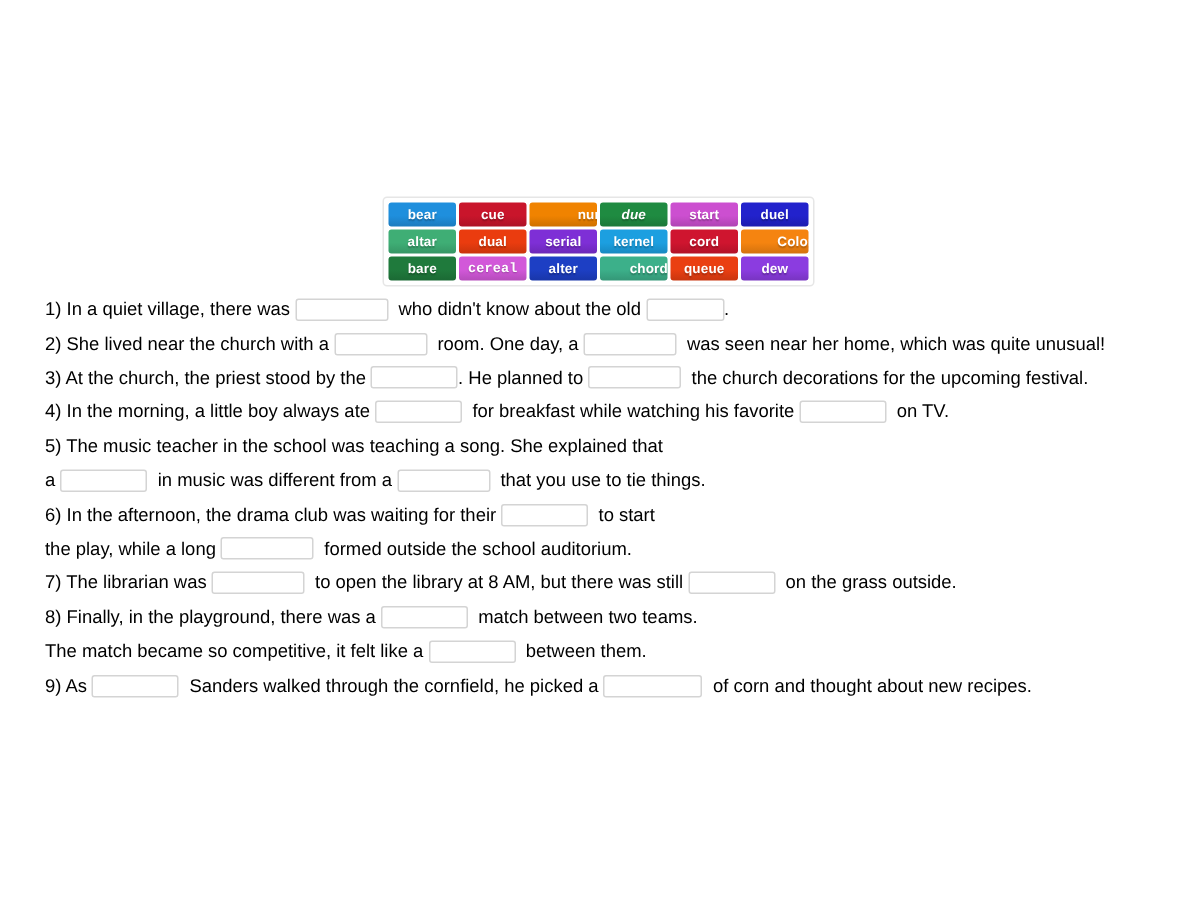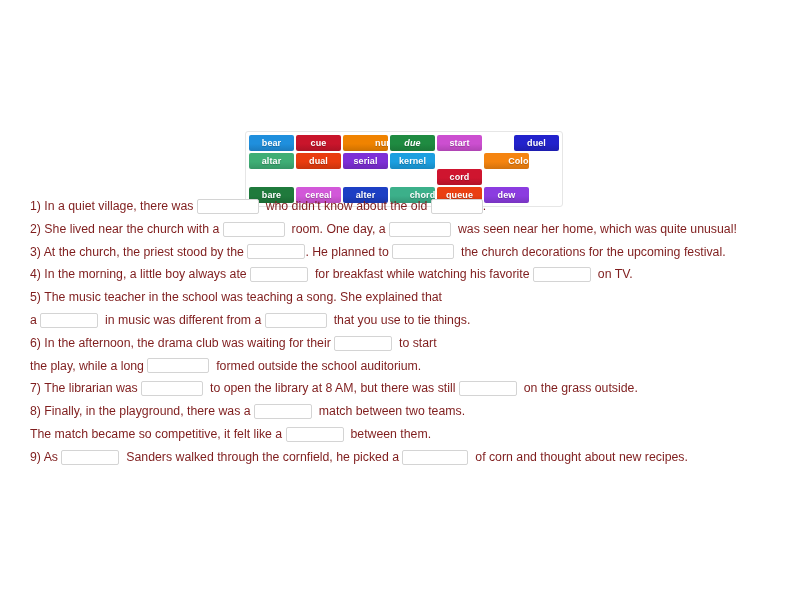--- a/index.html
+++ b/index.html
@@ -13,21 +13,21 @@
     background: #ffffff;
     font-family: "Liberation Sans", sans-serif;
     color: #404040;
     overflow: hidden;
     position: relative;
   }
 
   
   #word-bank {
     position: absolute;
-    left: 245px;
+    left: 255px;
     top: 131px;
     padding: 3px;
     background: #ffffff;
     border: 1px solid #e6e6e6;
     border-radius: 3px;
     display: flex;
     flex-direction: column;
     gap: 2px;
   }
   .bank-row {
@@ -53,21 +53,21 @@
   }
 
   
   #sentences {
     position: absolute;
     left: 30px;
     top: 195px;
     width: 745px;
     font-size: 12.3px;
     line-height: 22.8px;
-    color: #7f1d1d;
+    color: #000000;
   }
   .line {
     white-space: nowrap;
     height: 22.8px;
     display: flex;
     align-items: center;
   }
   .line .txt {
     white-space: pre;
   }
@@ -89,33 +89,33 @@
 </head>
 <body>
 
 <div id="word-bank">
     <div class="bank-row">
       <div class="bank-tile" style="background: linear-gradient(rgb(31, 143, 221) 0%, rgb(31, 143, 221) 55%, rgb(27, 123, 190) 100%);">bear</div>
       <div class="bank-tile" style="background: linear-gradient(rgb(201, 21, 43) 0%, rgb(201, 21, 43) 55%, rgb(173, 18, 37) 100%);">cue</div>
       <div class="bank-tile" style="background: linear-gradient(rgb(240, 131, 0) 0%, rgb(240, 131, 0) 55%, rgb(206, 113, 0) 100%); padding-left: 36px;">nun</div>
       <div class="bank-tile" style="background: linear-gradient(rgb(31, 139, 65) 0%, rgb(31, 139, 65) 55%, rgb(27, 120, 56) 100%); font-style: italic;">due</div>
       <div class="bank-tile" style="background: linear-gradient(rgb(204, 79, 208) 0%, rgb(204, 79, 208) 55%, rgb(175, 68, 179) 100%);">start</div>
-      <div class="bank-tile" style="background: linear-gradient(rgb(34, 34, 204) 0%, rgb(34, 34, 204) 55%, rgb(29, 29, 175) 100%); margin-left: 30px;">duel</div>
+      <div class="bank-tile" style="background: linear-gradient(rgb(34, 34, 204) 0%, rgb(34, 34, 204) 55%, rgb(29, 29, 175) 100%);">duel</div>
     </div>
     <div class="bank-row">
       <div class="bank-tile" style="background: linear-gradient(rgb(63, 174, 117) 0%, rgb(63, 174, 117) 55%, rgb(54, 150, 101) 100%);">altar</div>
       <div class="bank-tile" style="background: linear-gradient(rgb(234, 60, 15) 0%, rgb(234, 60, 15) 55%, rgb(201, 52, 13) 100%);">dual</div>
       <div class="bank-tile" style="background: linear-gradient(rgb(126, 47, 214) 0%, rgb(126, 47, 214) 55%, rgb(108, 40, 184) 100%);">serial</div>
       <div class="bank-tile" style="background: linear-gradient(rgb(28, 159, 224) 0%, rgb(28, 159, 224) 55%, rgb(24, 137, 193) 100%);">kernel</div>
-      <div class="bank-tile" style="background: linear-gradient(rgb(207, 21, 47) 0%, rgb(207, 21, 47) 55%, rgb(178, 18, 40) 100%); margin-top: 16px;">cord</div>
+      <div class="bank-tile" style="background: linear-gradient(rgb(207, 21, 47) 0%, rgb(207, 21, 47) 55%, rgb(178, 18, 40) 100%);">cord</div>
       <div class="bank-tile" style="background: linear-gradient(rgb(245, 132, 16) 0%, rgb(245, 132, 16) 55%, rgb(211, 114, 14) 100%); padding-left: 37px;">Colonel</div>
     </div>
     <div class="bank-row">
       <div class="bank-tile" style="background: linear-gradient(rgb(31, 122, 60) 0%, rgb(31, 122, 60) 55%, rgb(27, 105, 52) 100%);">bare</div>
-      <div class="bank-tile" style="background: linear-gradient(rgb(210, 88, 217) 0%, rgb(210, 88, 217) 55%, rgb(181, 76, 187) 100%);">cereal</div>
+      <div class="bank-tile" style="background: linear-gradient(rgb(210, 88, 217) 0%, rgb(210, 88, 217) 55%, rgb(181, 76, 187) 100%); font-family: Liberation Mono, monospace;">cereal</div>
       <div class="bank-tile" style="background: linear-gradient(rgb(29, 63, 196) 0%, rgb(29, 63, 196) 55%, rgb(25, 54, 169) 100%);">alter</div>
       <div class="bank-tile" style="background: linear-gradient(rgb(60, 176, 138) 0%, rgb(60, 176, 138) 55%, rgb(52, 151, 119) 100%); padding-left: 20px;">chord</div>
       <div class="bank-tile" style="background: linear-gradient(rgb(234, 63, 18) 0%, rgb(234, 63, 18) 55%, rgb(201, 54, 15) 100%);">queue</div>
       <div class="bank-tile" style="background: linear-gradient(rgb(139, 60, 224) 0%, rgb(139, 60, 224) 55%, rgb(120, 52, 193) 100%);">dew</div>
     </div>
   </div>
 
 <div id="sentences">
     <div class="line">
       <span class="txt">1) In a quiet village, there was </span>

